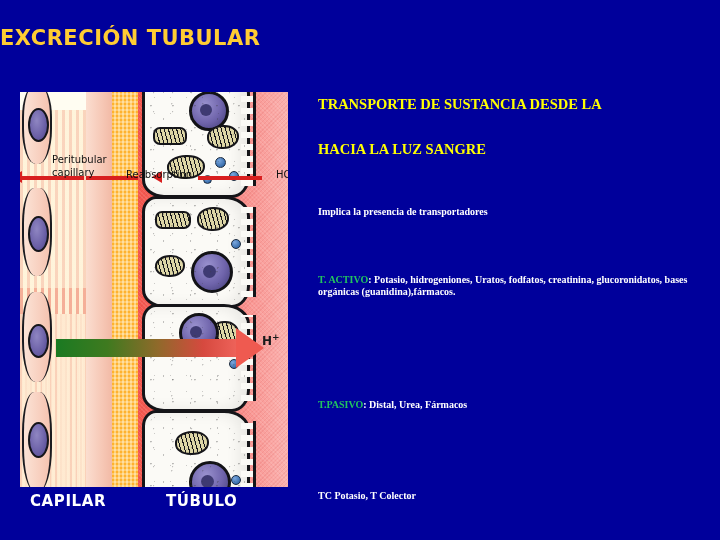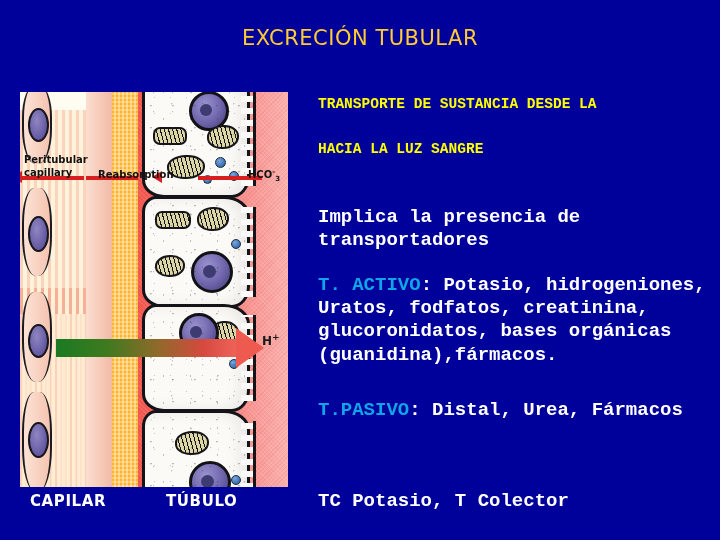--- a/index.html
+++ b/index.html
@@ -19,24 +19,24 @@
     inset: 0;
     background: #00009B;
   }
 
   
   #slide-title {
     position: absolute;
     left: 0;
     top: 26px;
     width: 720px;
-    text-align: center;
+    text-align: left;
     color: #FFCC33;
     font-size: 21px;
-    font-weight: normal;
+    font-weight: bold;
     letter-spacing: 0.5px;
     font-family: "DejaVu Sans", sans-serif;
   }
 
   
   #figure {
     position: absolute;
     left: 20px;
     top: 92px;
     width: 268px;
@@ -190,23 +190,24 @@
     position: absolute;
     width: 0; height: 0;
     border-top: 6px solid transparent;
     border-bottom: 6px solid transparent;
   }
   .head-left { border-right: 10px solid #d81f1f; }
 
   .fig-label {
     position: absolute;
     color: #111;
-    font-weight: bold;
+    font-weight: normal;
     font-family: "DejaVu Sans", sans-serif;
     line-height: 1.25;
+    padding-left: 28px;
   }
 
   
   #grad-arrow-body {
     position: absolute;
     left: 36px; top: 247px;
     width: 184px; height: 18px;
     background: linear-gradient(90deg,#1a7a22 0%, #3f7a1f 28%, #8f6a2a 55%, #d6493f 80%, #f0655c 100%);
   }
   #grad-arrow-head {
@@ -239,27 +240,27 @@
   #label-tubulo  { left: 166px; }
 
   
   #text-col {
     position: absolute;
     left: 318px;
     top: 96px;
     width: 396px;
   }
   .para {
-    font-family: Liberation Mono, monospace;
+    font-family: Liberation Serif, serif;
     font-weight: bold;
     line-height: 1.22;
   }
   .para.yellow { color: #FFFF00; font-size: 14.5px; }
-  .para.white  { color: #FFFFFF; font-size: 19px; }
-  .accent-red  { color: #0ea5e9; }
+  .para.white  { color: #FFFFFF; font-size: 10px; }
+  .accent-red  { color: #22c55e; }
 
   #p-transporte { position: absolute; left: 0; top: 0;   width: 390px; }
   #p-hacia      { position: absolute; left: 0; top: 45px;width: 390px; }
   #p-implica    { position: absolute; left: 0; top: 110px; width: 390px; }
   #p-activo     { position: absolute; left: 0; top: 178px; width: 390px; }
   #p-pasivo     { position: absolute; left: 0; top: 303px; width: 390px; }
   #p-tc         { position: absolute; left: 0; top: 394px; width: 390px; }
 </style>
 </head>
 <body>

